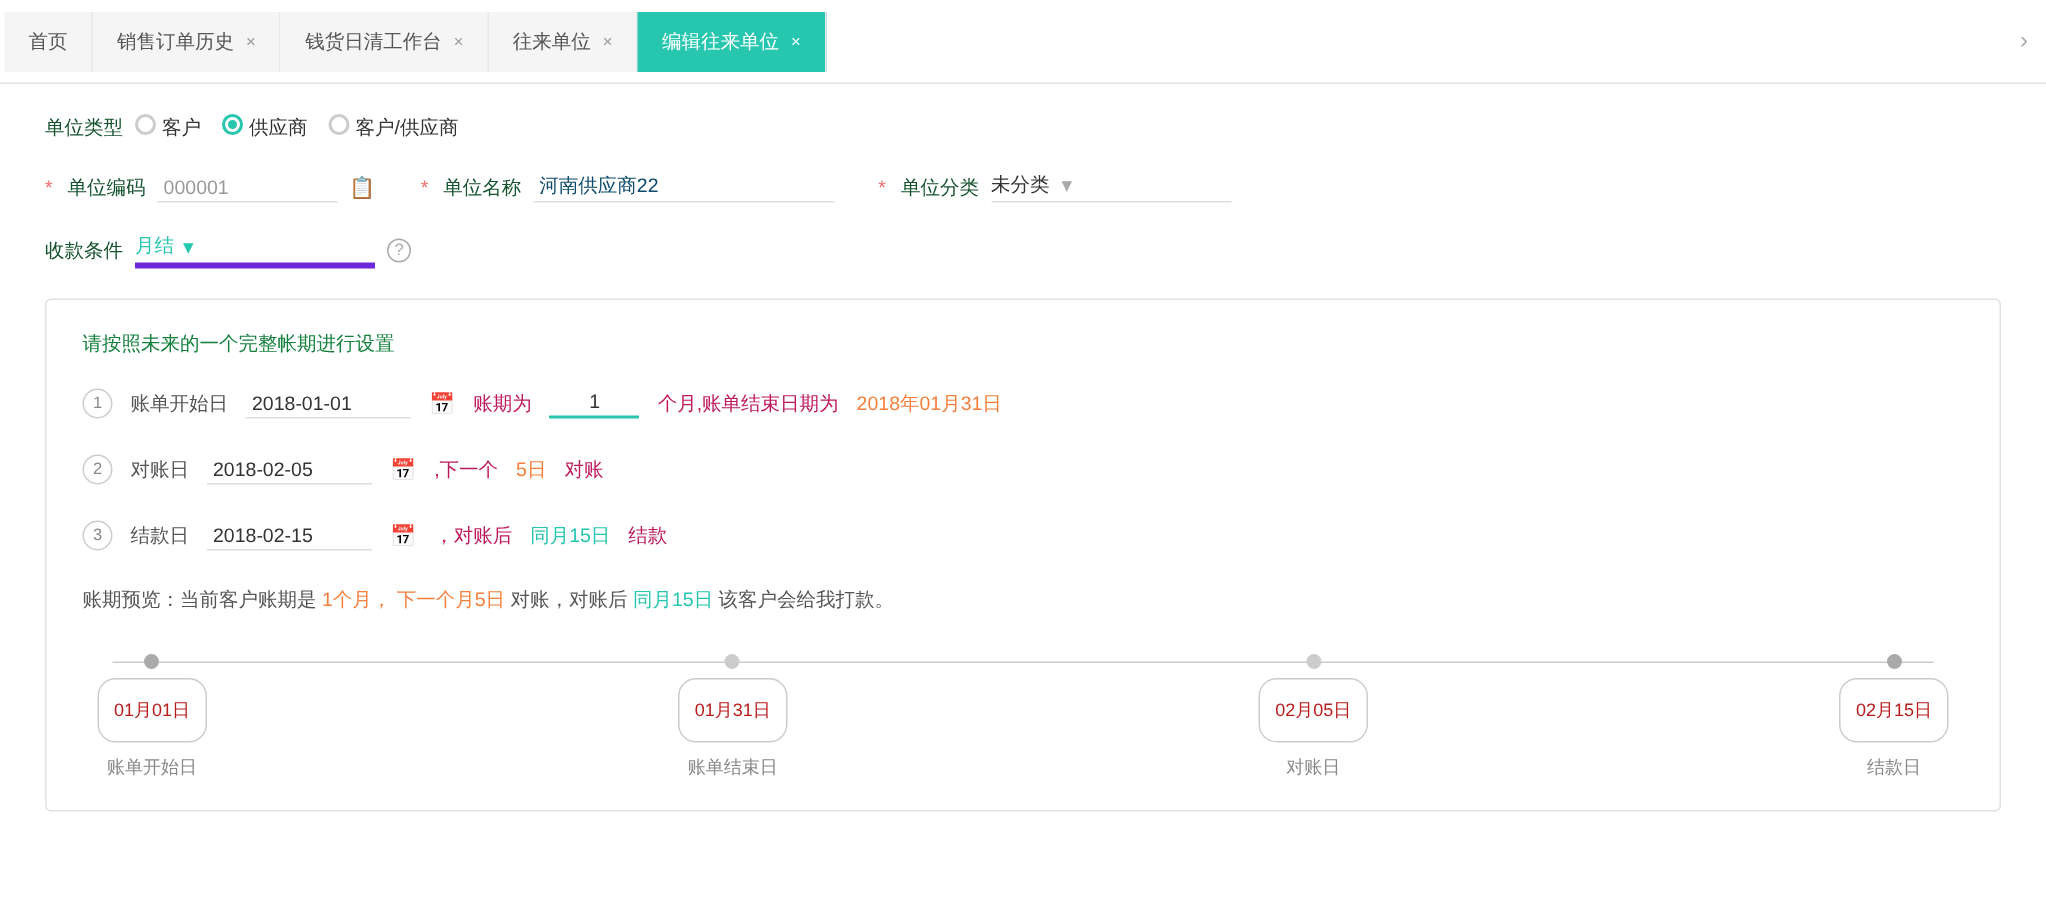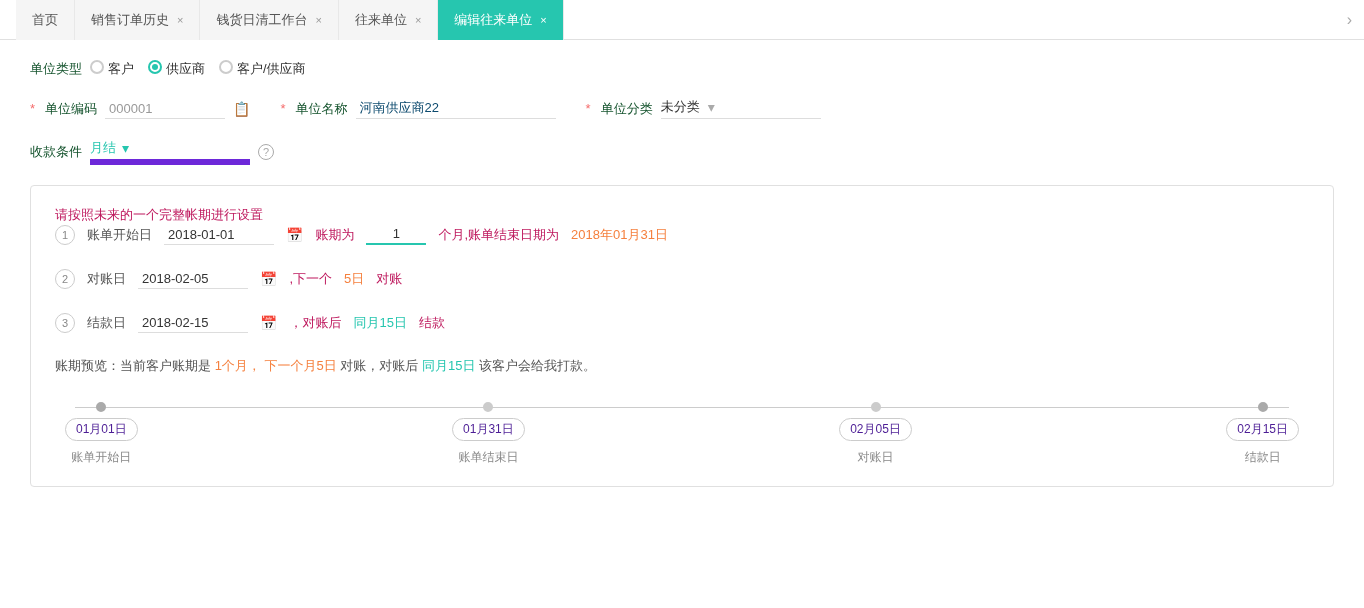--- a/index.html
+++ b/index.html
@@ -4,22 +4,22 @@
   <style>
     * { box-sizing: border-box; margin: 0; padding: 0; }
     body { font-family: 'Microsoft YaHei', Arial, sans-serif; font-size: 13px; background: #f5f5f5; color: #333; }
 
     
     .tabs-bar {
       display: flex;
       align-items: center;
       background: #fff;
       border-bottom: 1px solid #e0e0e0;
-      height: 40px;
-      padding-left: 16px;
+      height: 56px;
+      padding-left: 3px;
     }
     .tab-item {
       display: flex;
       align-items: center;
       height: 40px;
       padding: 0 16px;
       cursor: pointer;
       font-size: 13px;
       color: #555;
       border-right: 1px solid #e8e8e8;
@@ -144,21 +144,21 @@
       padding-bottom: 2px;
       min-width: 160px;
     }
     .class-value { font-size: 13px; color: #333; }
 
     
     .payment-dropdown {
       display: flex;
       align-items: center;
       gap: 6px;
-      border-bottom: 6px solid #6d28d9;
+      border-bottom: 4px solid #6d28d9;
       padding-bottom: 2px;
       min-width: 160px;
       cursor: pointer;
     }
     .payment-value { font-size: 13px; color: #26c6af; font-weight: 500; }
     .help-icon {
       width: 16px; height: 16px;
       border: 1px solid #aaa;
       border-radius: 50%;
       display: inline-flex;
@@ -171,21 +171,22 @@
 
     
     .card-box {
       border: 1px solid #e0e0e0;
       border-radius: 4px;
       padding: 20px 24px;
       margin-bottom: 0;
     }
     .card-title {
       font-size: 13px;
-      color: #be185d;
+      color: #15803d;
+      margin-bottom: 20px;
     }
 
     
     .timeline-row {
       display: flex;
       align-items: center;
       margin-bottom: 24px;
       gap: 12px;
     }
     .row-num {
@@ -260,23 +261,23 @@
       background: #ccc;
       border: 2px solid #ccc;
       margin-top: 7px;
     }
     .tl-dot.start { background: #aaa; border-color: #aaa; }
     .tl-dot.end { background: #aaa; border-color: #aaa; }
     .tl-badge {
       background: #fff;
       border: 1px solid #ccc;
       border-radius: 12px;
-      padding: 2px 10px;
+      padding: 12px 10px;
       font-size: 12px;
-      color: #4c1d95;
+      color: #b91c1c;
       white-space: nowrap;
     }
     .tl-sub {
       font-size: 12px;
       color: #888;
       margin-top: 2px;
     }
   </style>
 </head>
 <body>

